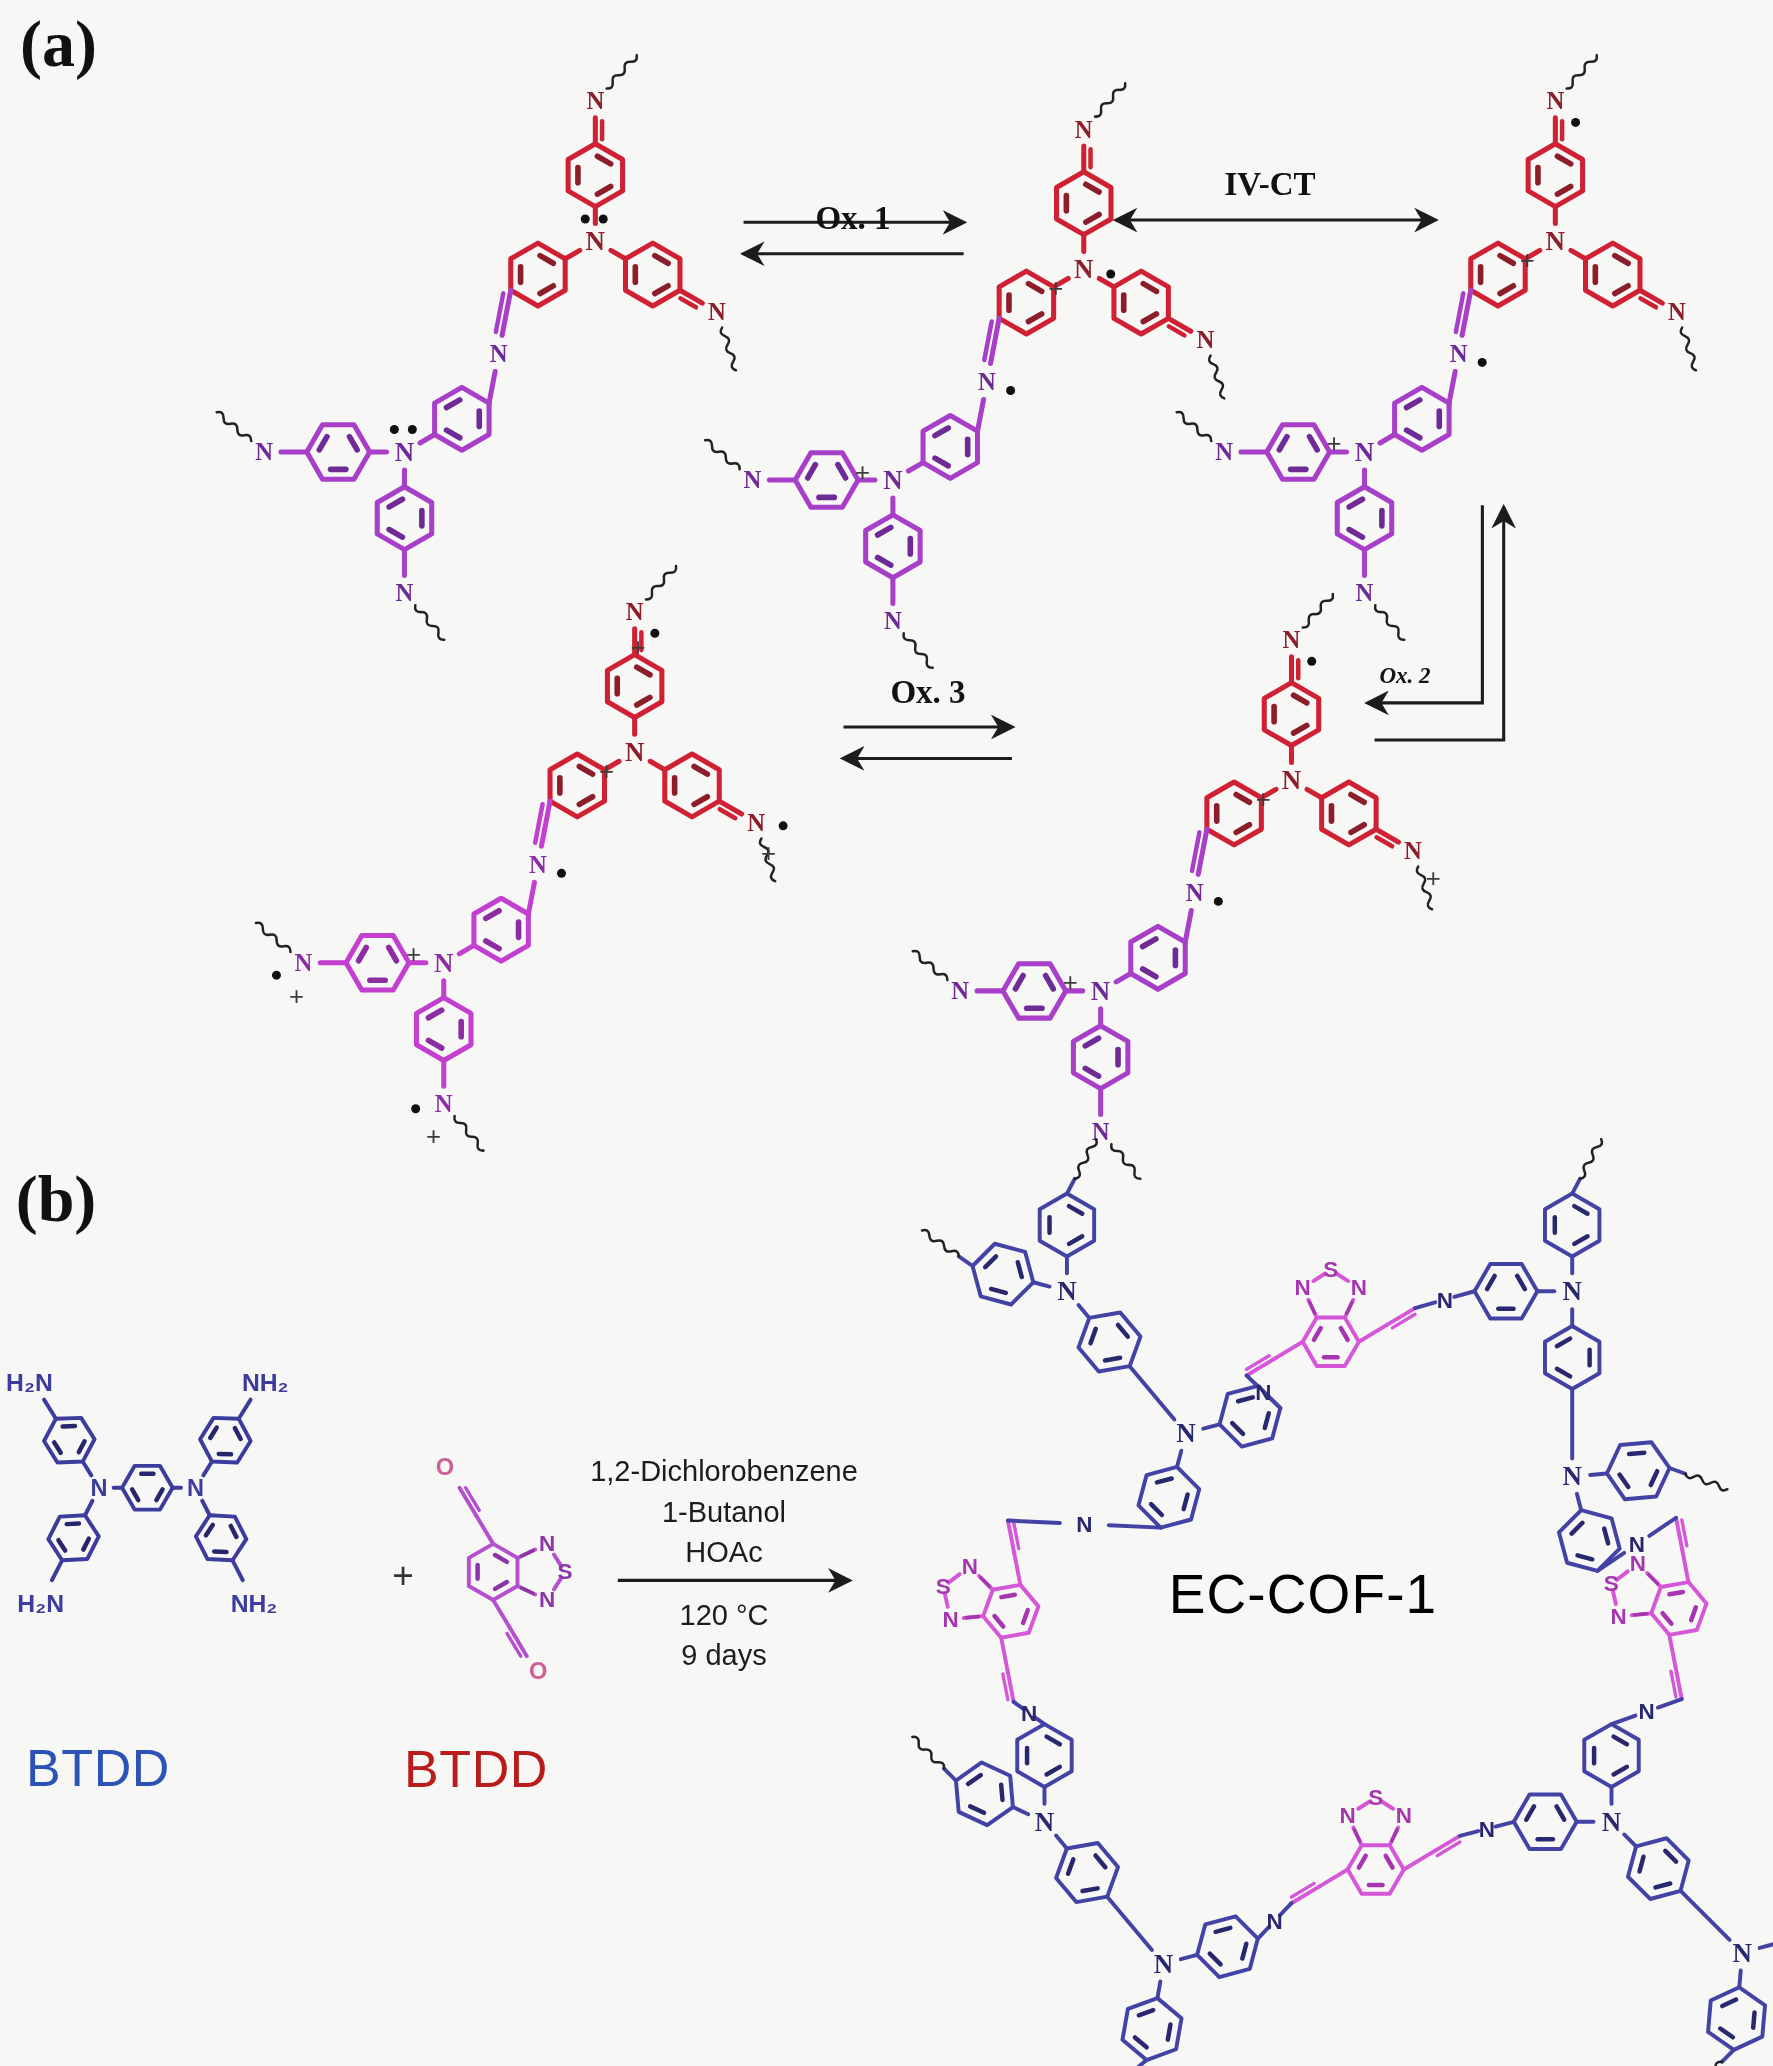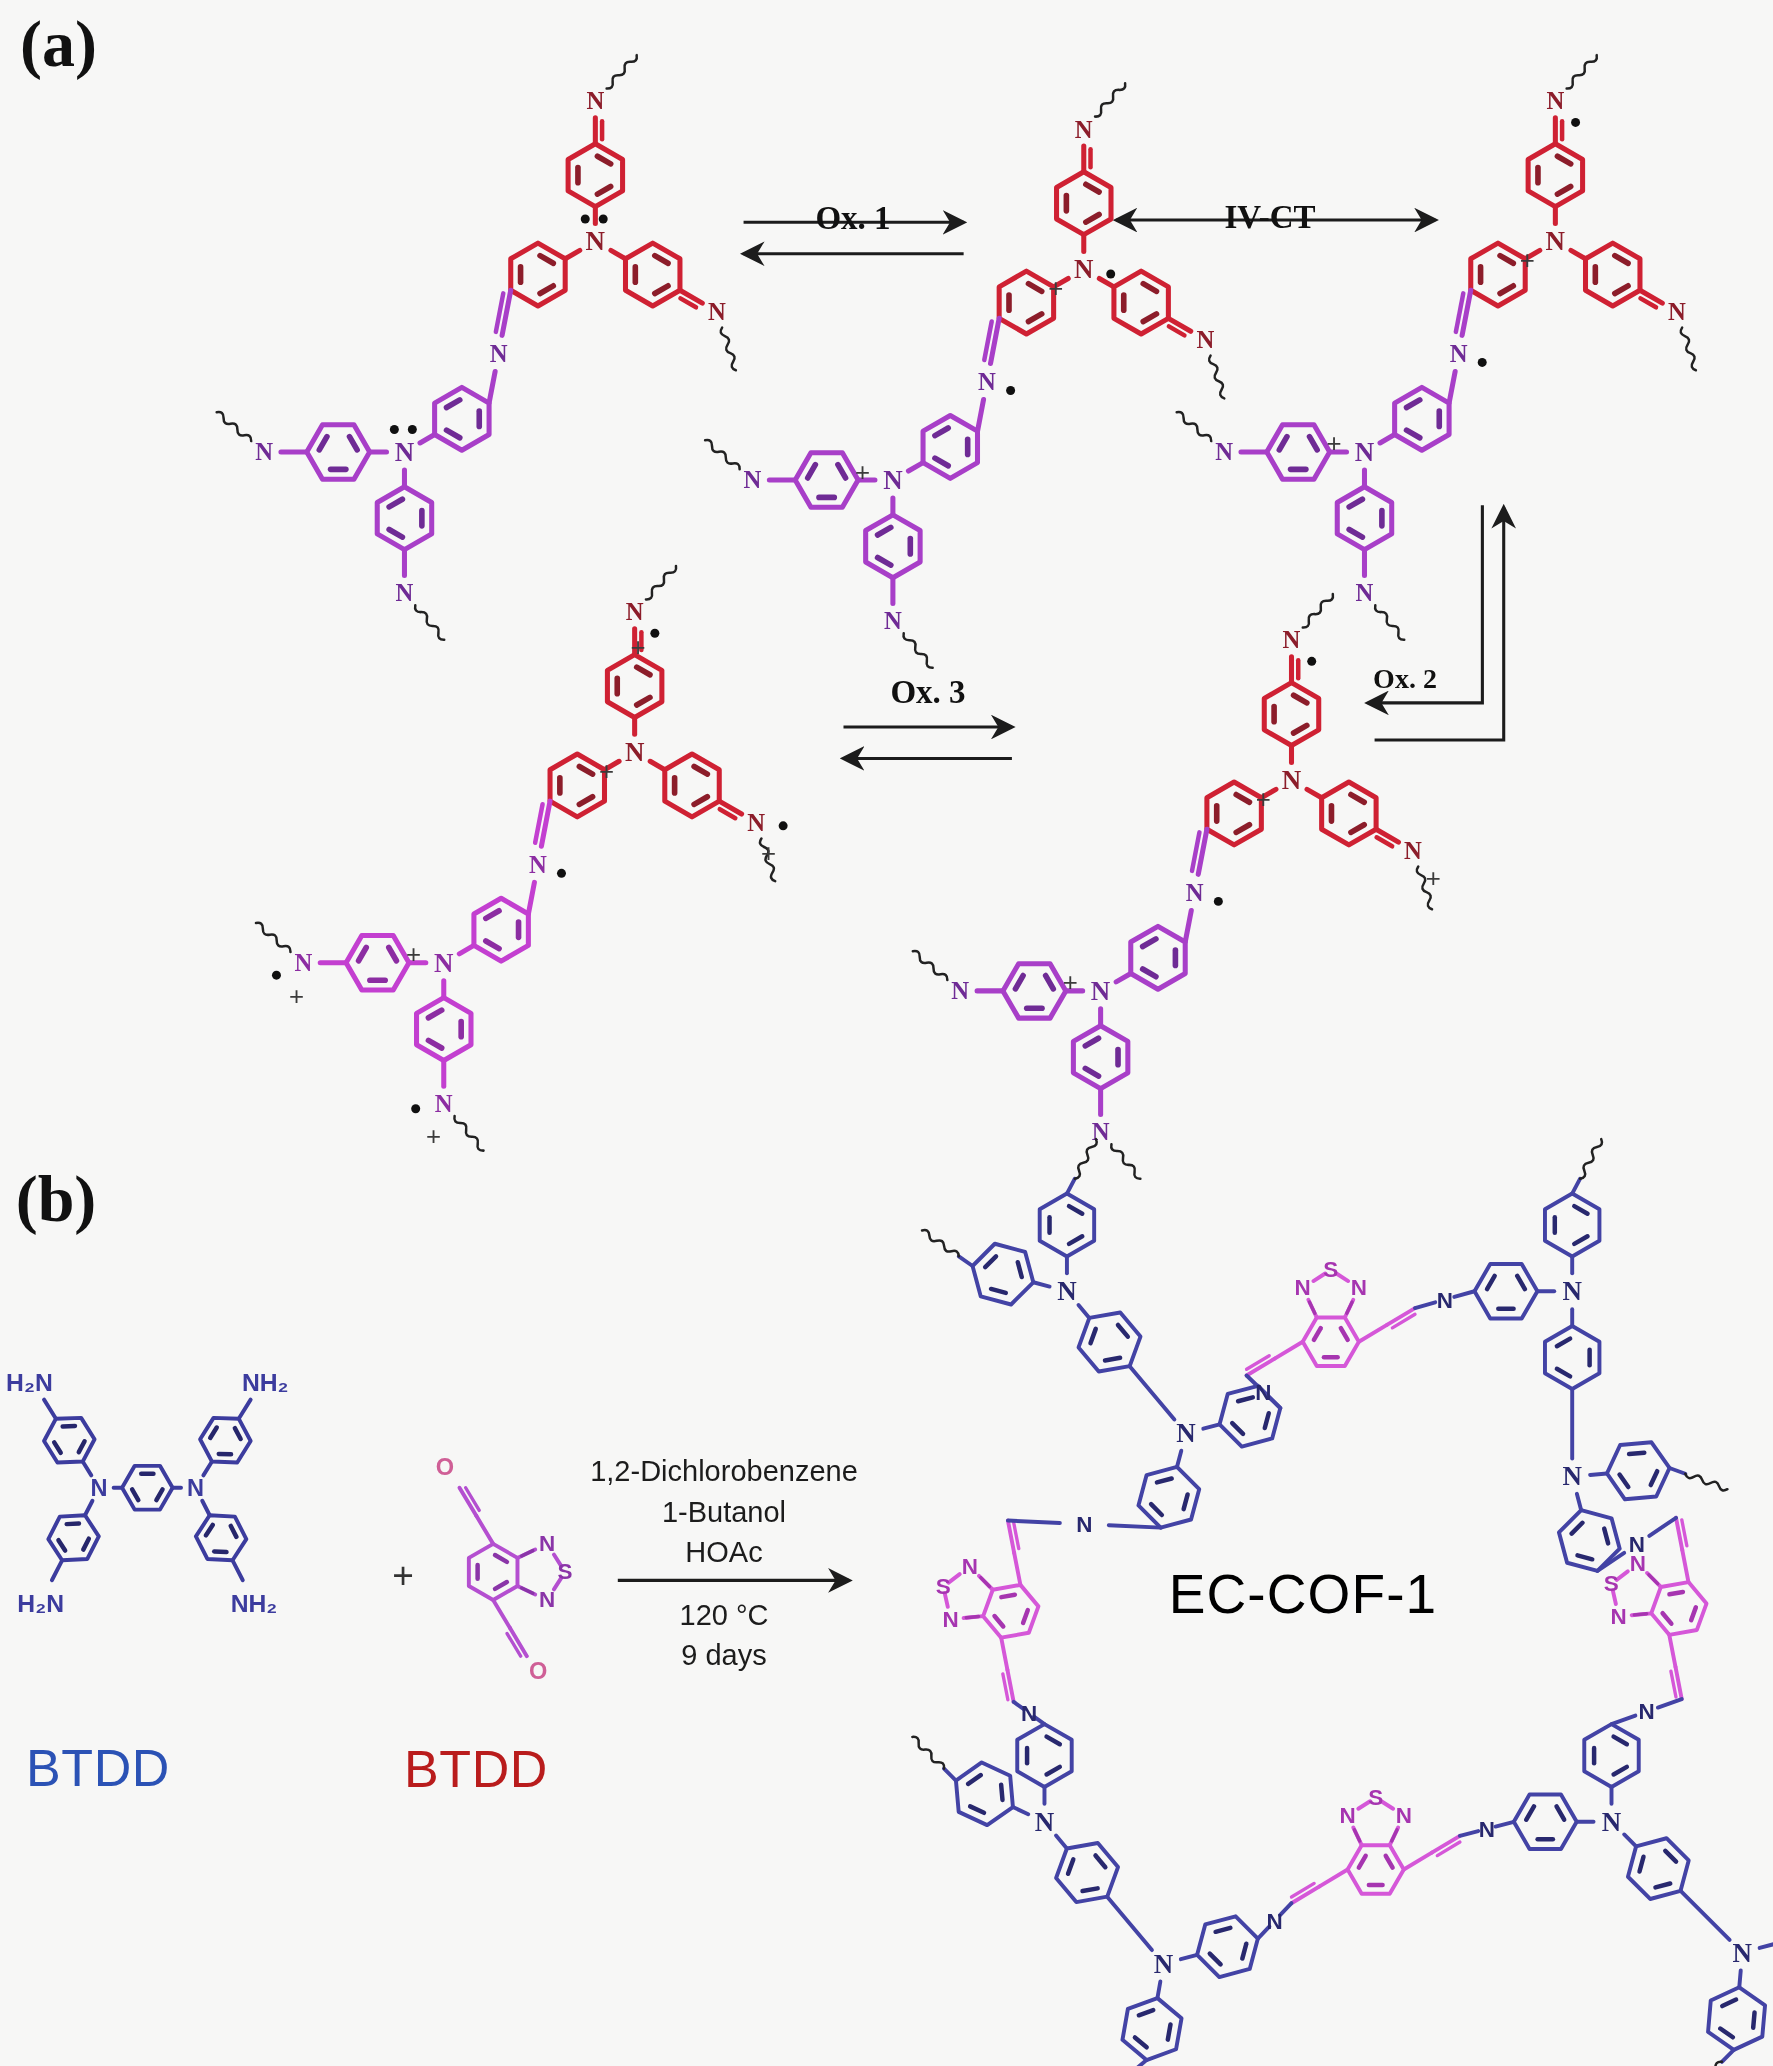--- a/index.html
+++ b/index.html
@@ -592,22 +592,22 @@
         <line x1="3124.8" y1="3584.7" x2="3122.4" y2="3611.8" stroke="#28286e" stroke-width="8" stroke-linecap="round"></line>
         <line x1="3271.1" y1="3433.0" x2="3300.6" y2="3438.2" stroke="#4343a5" stroke-width="7" stroke-linecap="round"></line>
         <path d="M3300.6 3438.2 q6.1 11.2 15.8 2.8 q9.6 -8.5 15.8 2.8 q6.1 11.2 15.8 2.8 q9.6 -8.5 15.8 2.8 q6.1 11.2 15.8 2.8" stroke="#222" stroke-width="4.5" fill="none" stroke-linecap="round" stroke-linejoin="round"></path>
         <line x1="3087.8" y1="3651.3" x2="3066.6" y2="3672.6" stroke="#4343a5" stroke-width="7" stroke-linecap="round"></line>
         <path d="M3066.6 3672.6 q-12.7 -1.4 -11.3 11.3 q1.4 12.7 -11.3 11.3 q-12.7 -1.4 -11.3 11.3 q1.4 12.7 -11.3 11.3 q-12.7 -1.4 -11.3 11.3" stroke="#222" stroke-width="4.5" fill="none" stroke-linecap="round" stroke-linejoin="round"></path>
       </g>
   </svg>
 
   <div class="ov serifB" style="left:20px;top:5.6px;font-size:66px;">(a)</div>
   <div class="ov serifB ctr" style="left:853px;top:168px;font-size:33px;margin-top:32px;">Ox. 1</div>
-  <div class="ov serifB ctr" style="left:1270px;top:166px;font-size:33px;margin-top:33px;">IV-CT</div>
-  <div class="ov serifB ctr" style="left:1405px;top:663px;font-size:28px;">Ox. 2</div>
+  <div class="ov serifB ctr" style="left:1270px;top:166px;font-size:33px;">IV-CT</div>
+  <div class="ov serifB ctr" style="left:1405px;top:663px;font-size:23px;font-style:italic;">Ox. 2</div>
   <div class="ov serifB ctr" style="left:928px;top:674px;font-size:33px;">Ox. 3</div>
 
   <div class="ov serifB" style="left:15.7px;top:1161px;font-size:66px;">(b)</div>
 
   <div class="ov ctr" style="left:403px;top:1555px;font-size:37px;color:#333;">+</div>
 
   <div class="ov cond ctr" style="left:724px;top:1455px;">1,2-Dichlorobenzene</div>
   <div class="ov cond ctr" style="left:724px;top:1496px;">1-Butanol</div>
   <div class="ov cond ctr" style="left:724px;top:1536px;">HOAc</div>
   <div class="ov cond ctr" style="left:724px;top:1599px;">120 °C</div>

